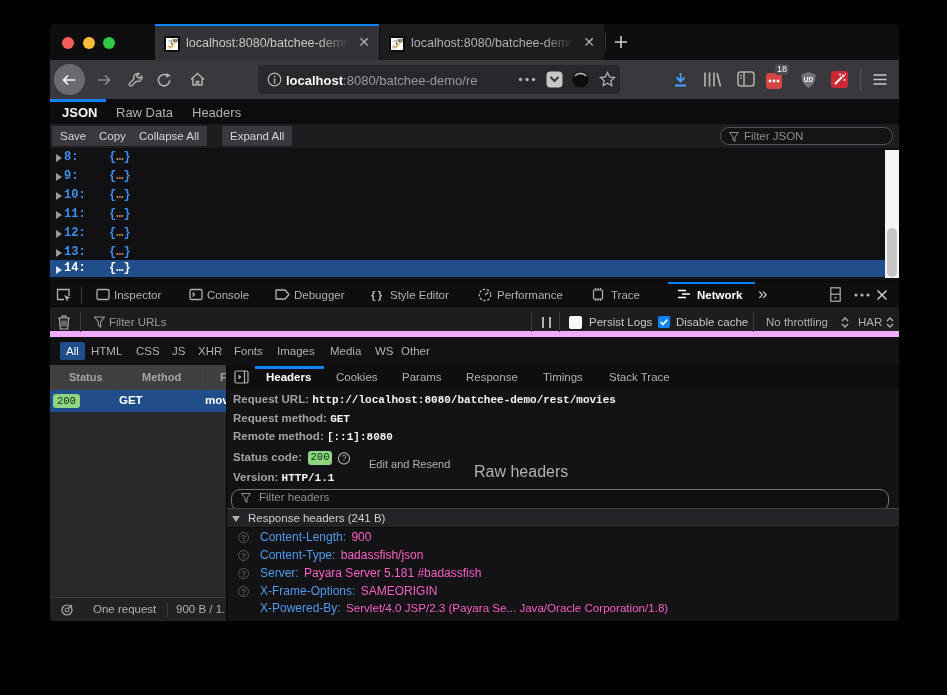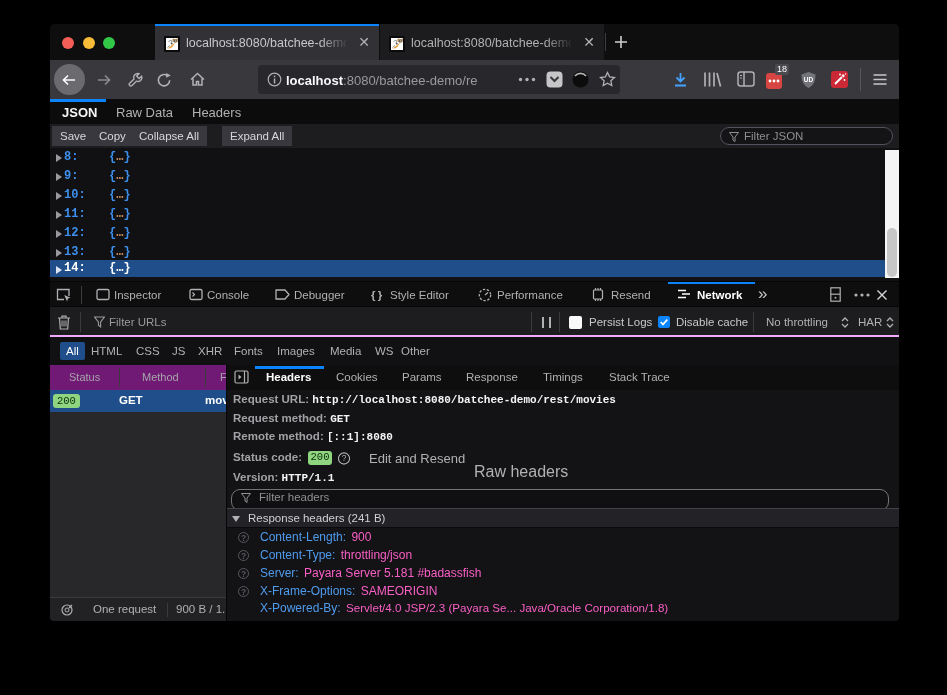--- a/index.html
+++ b/index.html
@@ -43,27 +43,27 @@
   .jsel .tri { border-left-color:#dce5f1; }
   #jscroll { position:absolute; left:835px; top:126px; width:14px; height:128px; background:#f5f5f6; }
   #jthumb { position:absolute; left:2px; top:78px; width:10px; height:49px; background:#c6c6c6; border-radius:5px; }
 
   
   #dtabs { position:absolute; left:0; top:257px; width:849px; height:26px; background:#0e0e0f; border-top:1px solid #060606; border-bottom:1px solid #060606; }
   .dtab { position:absolute; top:0; height:26px; font-size:11.5px; color:#b1b1b3; line-height:26px; white-space:nowrap; }
   .dticon { position:absolute; top:6px; }
   .vsep { position:absolute; width:1px; background:#3a3a40; }
 
-  #nettoolbar { position:absolute; left:0; top:283px; width:849px; height:30px; background:#1d1d1f; border-bottom:2px solid #f0abfc; }
+  #nettoolbar { position:absolute; left:0; top:283px; width:849px; height:30px; background:#1d1d1f; border-bottom:6px solid #f0abfc; }
   #filterrow { position:absolute; left:0; top:313px; width:849px; height:28px; background:#111113; }
   .fbtn { position:absolute; top:5px; height:18px; line-height:18px; color:#b1b1b3; font-size:11.5px; padding:0 6px; border-radius:2px; }
   .fbtn.active { background:#204e8a; color:#fff; }
 
   
-  #listhead { position:absolute; left:0; top:341px; width:176px; height:25px; background:#701a75; color:#a5a5a8; font-size:11px; }
+  #listhead { position:absolute; left:0; top:341px; width:176px; height:25px; background:#404040; color:#a5a5a8; font-size:11px;font-weight:bold; }
   #reqrow { position:absolute; left:0; top:366px; width:176px; height:22px; background:#204e8a; color:#fff; font-size:11.5px; font-weight:bold; }
   #listbody { position:absolute; left:0; top:388px; width:176px; height:185px; background:#28282b; }
   #statusbar { position:absolute; left:0; top:573px; width:176px; height:24px; background:#222225; border-top:1px solid #3a3a40; color:#b1b1b3; font-size:11.5px; line-height:23px; }
   #paneborder { position:absolute; left:176px; top:341px; width:1px; height:256px; background:#050506; }
 
   
   #detailtabs { position:absolute; left:177px; top:341px; width:672px; height:25px; background:#0e0e0f; }
   #detailbody { position:absolute; left:177px; top:366px; width:672px; height:231px; background:#131315; }
   .dlabel { color:#a2a2a6; font-size:11.5px; font-weight:bold; }
   .dmono { font-family:"Liberation Mono", monospace; font-size:11px; font-weight:bold; color:#f4f4f6; }
@@ -297,21 +297,21 @@
     <div class="dtab" style="left:340px;">Style Editor</div>
     <svg class="dticon" style="left:428px;" width="14" height="14" viewBox="0 0 14 14">
           <circle cx="7" cy="7" r="5.7" stroke="#b1b1b3" stroke-width="1.3" fill="none" stroke-dasharray="2.4 1.6"></circle>
           <path d="M7 7L10 4.5" stroke="#b1b1b3" stroke-width="1.2"></path>
         </svg>
     <div class="dtab" style="left:447px;">Performance</div>
     <svg class="dticon" style="left:541px;" width="14" height="13" viewBox="0 0 14 13">
           <rect x="2.5" y="2" width="9" height="9" rx="1" stroke="#b1b1b3" stroke-width="1.2" fill="none"></rect>
           <path d="M4.5 0v2M7 0v2M9.5 0v2M4.5 11v2M7 11v2M9.5 11v2" stroke="#b1b1b3" stroke-width="1.2"></path>
         </svg>
-    <div class="dtab" style="left:561px;">Resend</div>
+    <div class="dtab" style="left:561px;">Trace</div>
     <div class="abs" style="left:618px; top:0; width:87px; height:2px; background:#0a84ff;"></div>
     <svg class="dticon" style="left:627px;" width="14" height="12" viewBox="0 0 14 12">
           <path d="M1 2.5h8M5 6h8M1 9.5h8" stroke="#fff" stroke-width="1.4"></path>
         </svg>
     <div class="dtab" style="left:647px; color:#fff; font-weight:bold;">Network</div>
     <div class="dtab" style="left:708px; top:-1px; font-size:17px; color:#c8c8ca; line-height:26px;">»</div>
     <svg class="dticon" style="left:780px; top:5px;" width="11" height="15" viewBox="0 0 11 15">
           <rect x="0.8" y="0.8" width="9.4" height="13.4" stroke="#b1b1b3" stroke-width="1.2" fill="none"></rect>
           <path d="M0.8 7.2h9.4" stroke="#b1b1b3" stroke-width="1.2"></path>
           <circle cx="5.5" cy="10.7" r="1" fill="#b1b1b3"></circle>
@@ -417,40 +417,40 @@
   <div id="detailbody">
     <div class="dline" style="top:-1px;"><span class="dlabel">Request URL: </span><span class="dmono">http://localhost:8080/batchee-demo/rest/movies</span></div>
     <div class="dline" style="top:18px;"><span class="dlabel">Request method: </span><span class="dmono">GET</span></div>
     <div class="dline" style="top:36px;"><span class="dlabel">Remote method: </span><span class="dmono">[::1]:8080</span></div>
     <div class="dline" style="top:57px;"><span class="dlabel">Status code: </span></div>
     <div class="badge200 abs" style="left:81px; top:61px; width:24px; height:14px; line-height:12px; text-align:center; padding:0;">200</div>
     <svg class="abs" style="left:110px; top:62px;" width="14" height="13" viewBox="0 0 14 14">
           <circle cx="7" cy="7" r="6" stroke="#b1b1b3" stroke-width="1.2" fill="none"></circle>
           <text x="7" y="10" font-size="9" fill="#b1b1b3" text-anchor="middle" font-family="Liberation Sans">?</text>
         </svg>
-    <div class="abs" style="left:142px; top:61px; color:#b1b1b3; font-size:13px;">Edit and Resend</div>
+    <div class="abs" style="left:142px; top:68px; color:#b1b1b3; font-size:11px;">Edit and Resend</div>
     <div class="abs" style="left:247px; top:73px; color:#b1b1b3; font-size:16px;">Raw headers</div>
     <div class="dline" style="top:77px;"><span class="dlabel">Version: </span><span class="dmono">HTTP/1.1</span></div>
 
     <div class="abs" style="left:4px; top:99px; width:658px; height:22px; border:1px solid #737373; border-radius:9px; background:#101012;">
       <svg style="position:absolute; left:9px; top:3px;" width="10" height="10" viewBox="0 0 10 10">
             <path d="M0.5 0.5h9L6 5v4.5L4 8V5z" stroke="#8f8f94" stroke-width="1" fill="none"></path>
           </svg>
       <span style="position:absolute; left:27px; top:1px; color:#8f8f94; font-size:11.5px;">Filter headers</span>
     </div>
 
     <div class="abs" style="left:0; top:118px; width:672px; height:20px; background:#232327; border-top:1px solid #424249; border-bottom:1px solid #0a0a0b;">
       <span class="abs" style="left:5px; top:7px; width:0; height:0; border-top:6px solid #b1b1b3; border-left:4px solid transparent; border-right:4px solid transparent;"></span>
       <span class="abs" style="left:21px; top:3px; color:#d0d0d2; font-size:11.5px;">Response headers (241 B)</span>
     </div>
 
     <div class="qicon" style="left:11px; top:142px;">?</div>
     <div class="dline" style="left:33px; top:137px;"><span class="hname">Content-Length: </span><span class="hval">900</span></div>
     <div class="qicon" style="left:11px; top:160px;">?</div>
-    <div class="dline" style="left:33px; top:155px;"><span class="hname">Content-Type: </span><span class="hval">throttling/json</span></div>
+    <div class="dline" style="left:33px; top:155px;"><span class="hname">Content-Type: </span><span class="hval">badassfish/json</span></div>
     <div class="qicon" style="left:11px; top:178px;">?</div>
     <div class="dline" style="left:33px; top:173px;"><span class="hname">Server: </span><span class="hval">Payara Server 5.181 #badassfish</span></div>
     <div class="qicon" style="left:11px; top:196px;">?</div>
     <div class="dline" style="left:33px; top:191px;"><span class="hname">X-Frame-Options: </span><span class="hval">SAMEORIGIN</span></div>
     <div class="dline" style="left:33px; top:208px;"><span class="hname">X-Powered-By: </span><span class="hval" style="font-size:11.6px;">Servlet/4.0 JSP/2.3 (Payara Se... Java/Oracle Corporation/1.8)</span></div>
   </div>
 
 </div>
 </div>
 

